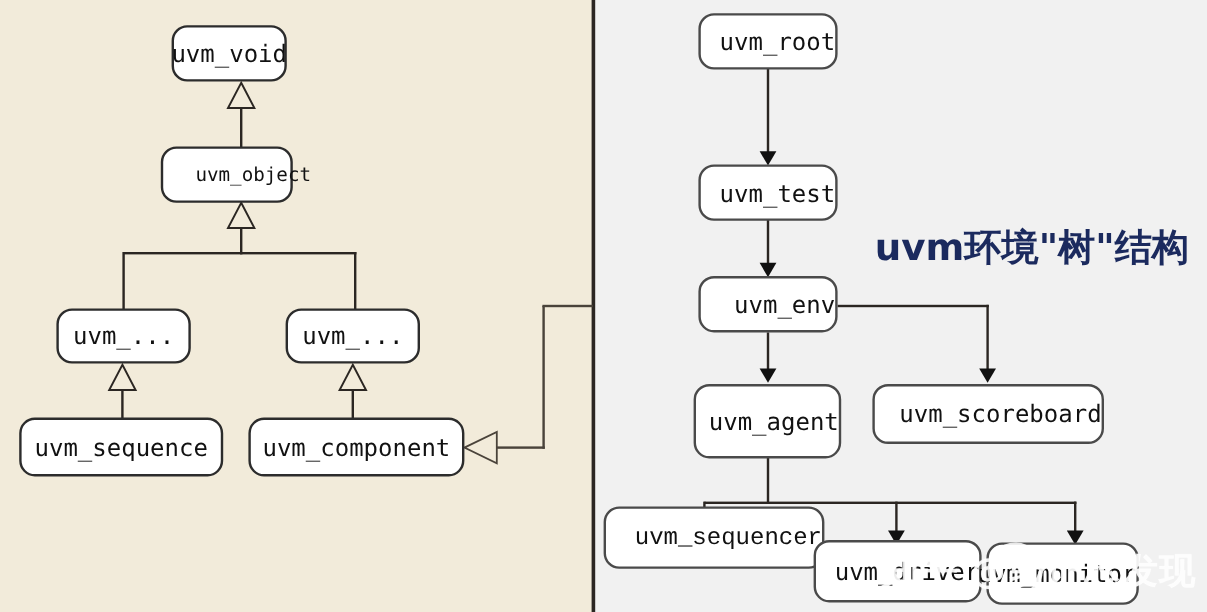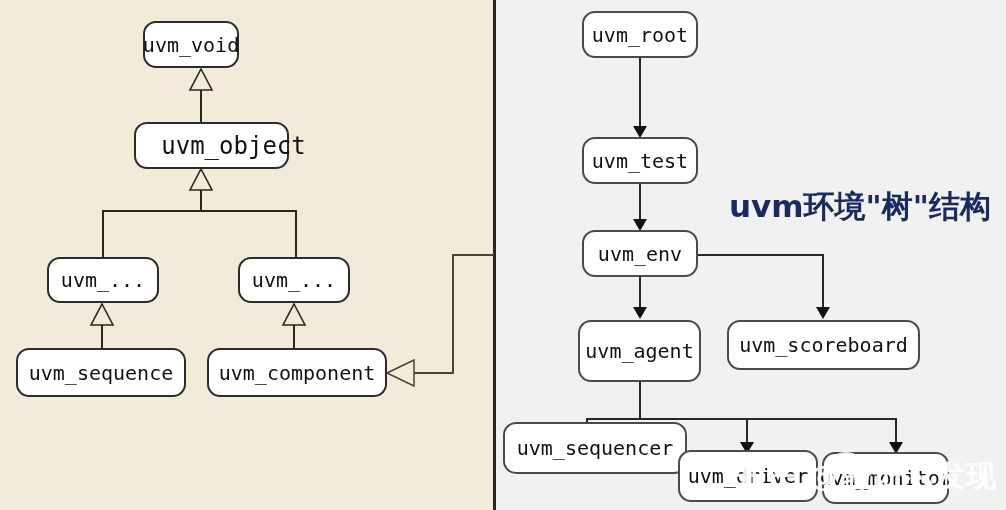--- a/index.html
+++ b/index.html
@@ -21,21 +21,21 @@
     box-sizing:border-box;
     background:#ffffff;
     border:2px solid #2c2c2c;
     border-radius:13px;
     display:flex;align-items:center;justify-content:center;
     font-family:"DejaVu Sans Mono",monospace;
     color:#111111;
     white-space:nowrap;
     letter-spacing:0px;
   }
-  .node.gray{border-color:#4a4a4a;}
+  .node.gray{border-color:#4a4a4a;justify-content:flex-end;}
 
   
   .ln{position:absolute;background:#2b2622;}
   .ln.v{width:2px;}
   .ln.h{height:2px;}
   .ln.thin{background:#4a433a;}
   .tri-wrap{position:absolute;}
   .tri-wrap svg{display:block;overflow:visible;}
 
   
@@ -122,21 +122,21 @@
   <div class="tri-wrap" style="left:386px;top:358px;">
     <svg width="30" height="30" viewBox="0 0 30 30">
         <polygon points="1,15 28,2 28,28" fill="#F2EBDA" stroke="#4a433a" stroke-width="1.5"></polygon>
       </svg>
   </div>
 
   <div class="node" style="left:143px;top:21px;width:96px;height:47px;font-size:20px;">
     <span>uvm_void</span>
   </div>
 
-  <div class="node" style="left:134px;top:122px;width:155px;height:47px;font-size:24px;padding-left:44px;">
+  <div class="node" style="left:134px;top:122px;width:110px;height:47px;font-size:16px;padding-left:44px;">
     <span>uvm_object</span>
   </div>
 
   <div class="node" style="left:47px;top:257px;width:112px;height:46px;font-size:20px;">
     <span>uvm_...</span>
   </div>
 
   <div class="node" style="left:238px;top:257px;width:112px;height:46px;font-size:20px;">
     <span>uvm_...</span>
   </div>
@@ -185,21 +185,21 @@
   </div>
 
   <div class="node gray" style="left:578px;top:320px;width:123px;height:62px;font-size:20px;">
     <span>uvm_agent</span>
   </div>
 
   <div class="node gray" style="left:727px;top:320px;width:193px;height:50px;font-size:20px;">
     <span>uvm_scoreboard</span>
   </div>
 
-  <div class="node gray" style="left:503px;top:422px;width:184px;height:52px;font-size:20px;">
+  <div class="node gray" style="left:503px;top:422px;width:184px;height:52px;font-size:20px;font-family:Liberation Mono, monospace;">
     <span>uvm_sequencer</span>
   </div>
 
   <div class="node gray" style="left:678px;top:450px;width:140px;height:52px;font-size:20px;">
     <span>uvm_driver</span>
   </div>
 
   <div class="node gray" style="left:822px;top:452px;width:127px;height:52px;font-size:20px;">
     <span>uvm_monitor</span>
   </div>

